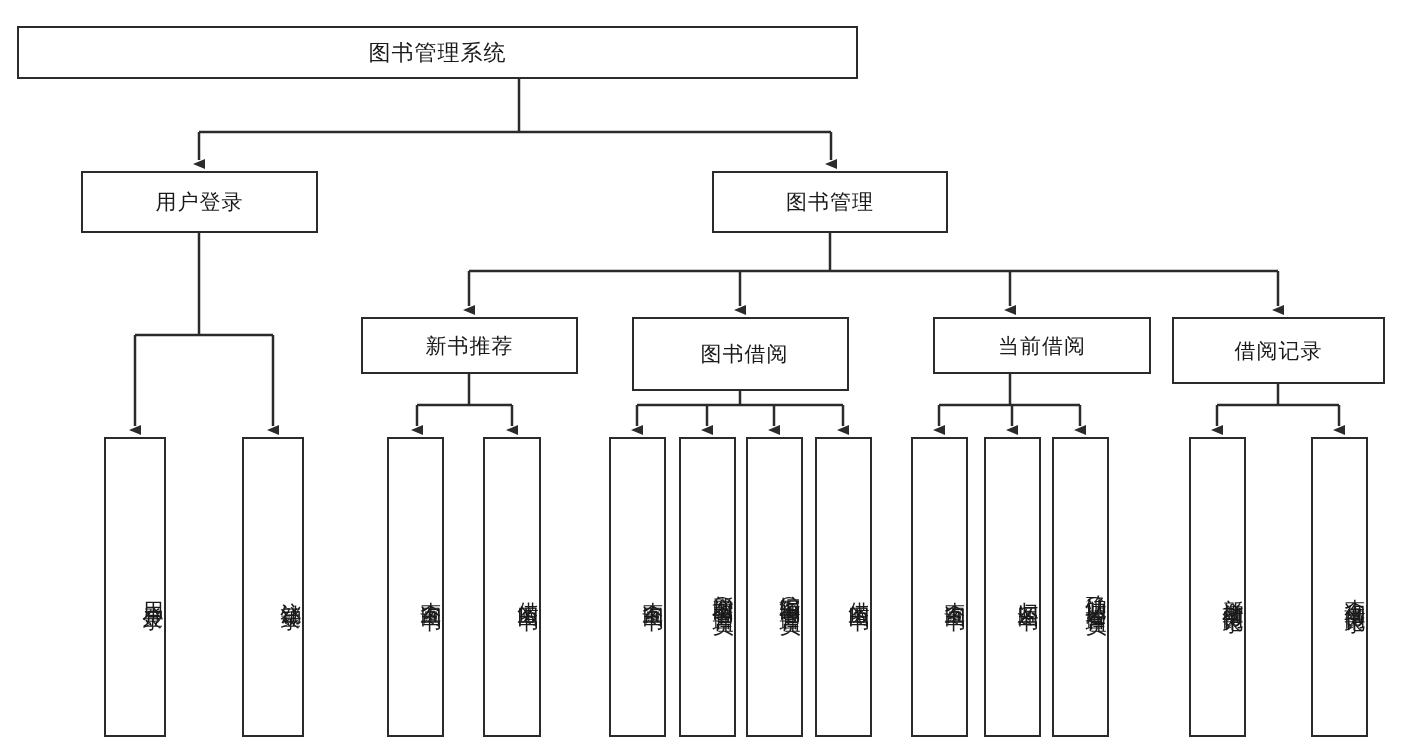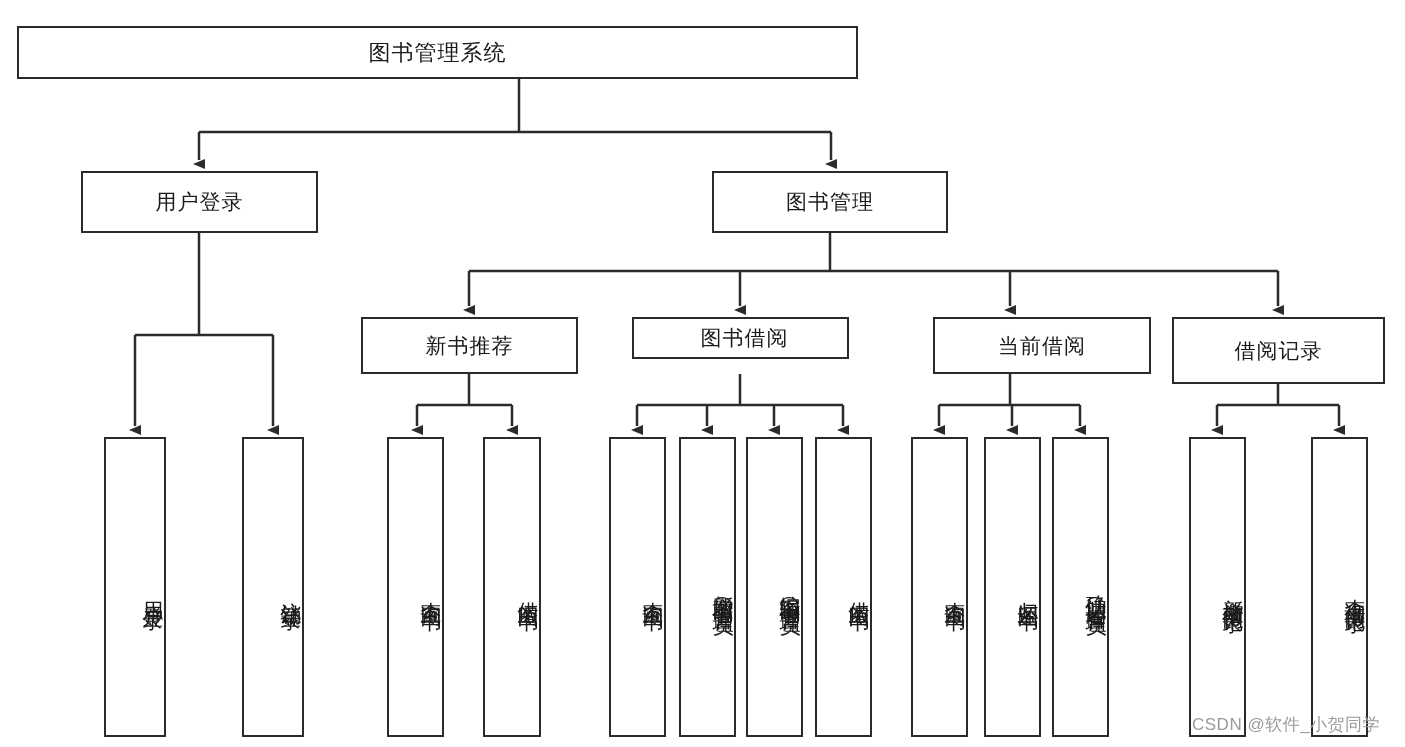--- a/index.html
+++ b/index.html
@@ -121,21 +121,21 @@
       <path d="M1339,405 L1339,426" marker-end="url(#arrow)"></path>
     </g>
   </svg>
 
   <div class="node horiz root" style="left: 17px; top: 14px; width: 841px; height: 53px; margin-top: 12px;">图书管理系统</div>
 
   <div class="node horiz" style="left: 81px; top: 171px; width: 237px; height: 62px;">用户登录</div>
   <div class="node horiz" style="left: 712px; top: 171px; width: 236px; height: 62px;">图书管理</div>
 
   <div class="node horiz" style="left: 361px; top: 317px; width: 217px; height: 57px;">新书推荐</div>
-  <div class="node horiz" style="left: 632px; top: 317px; width: 217px; height: 42px; padding-left: 8px;">图书借阅</div>
+  <div class="node horiz" style="left: 632px; top: 317px; width: 217px; height: 74px; padding-left: 8px;">图书借阅</div>
   <div class="node horiz" style="left: 901px; top: 317px; width: 218px; height: 57px; margin-left: 32px;">当前借阅</div>
   <div class="node horiz" style="left: 1172px; top: 317px; width: 213px; height: 67px;">借阅记录</div>
 
   <div class="node vert" style="left: 104px; top: 437px; width: 62px; height: 300px;">
       <span>用户登录</span>
     </div>
   <div class="node vert" style="left: 242px; top: 437px; width: 62px; height: 300px;">
       <span>注销登录</span>
     </div>
   <div class="node vert" style="left: 387px; top: 437px; width: 57px; height: 300px;">
@@ -165,15 +165,14 @@
   <div class="node vert" style="left: 1052px; top: 437px; width: 57px; height: 300px;">
       <span>确认归还（管理员）</span>
     </div>
   <div class="node vert" style="left: 1189px; top: 437px; width: 57px; height: 300px;">
       <span>新增借阅记录</span>
     </div>
   <div class="node vert" style="left: 1311px; top: 437px; width: 57px; height: 300px;">
       <span>查询借阅记录</span>
     </div>
 
-  <div id="watermark">CSDN @软件_小贺同学</div>
 
 </div>
 
 </body></html>

